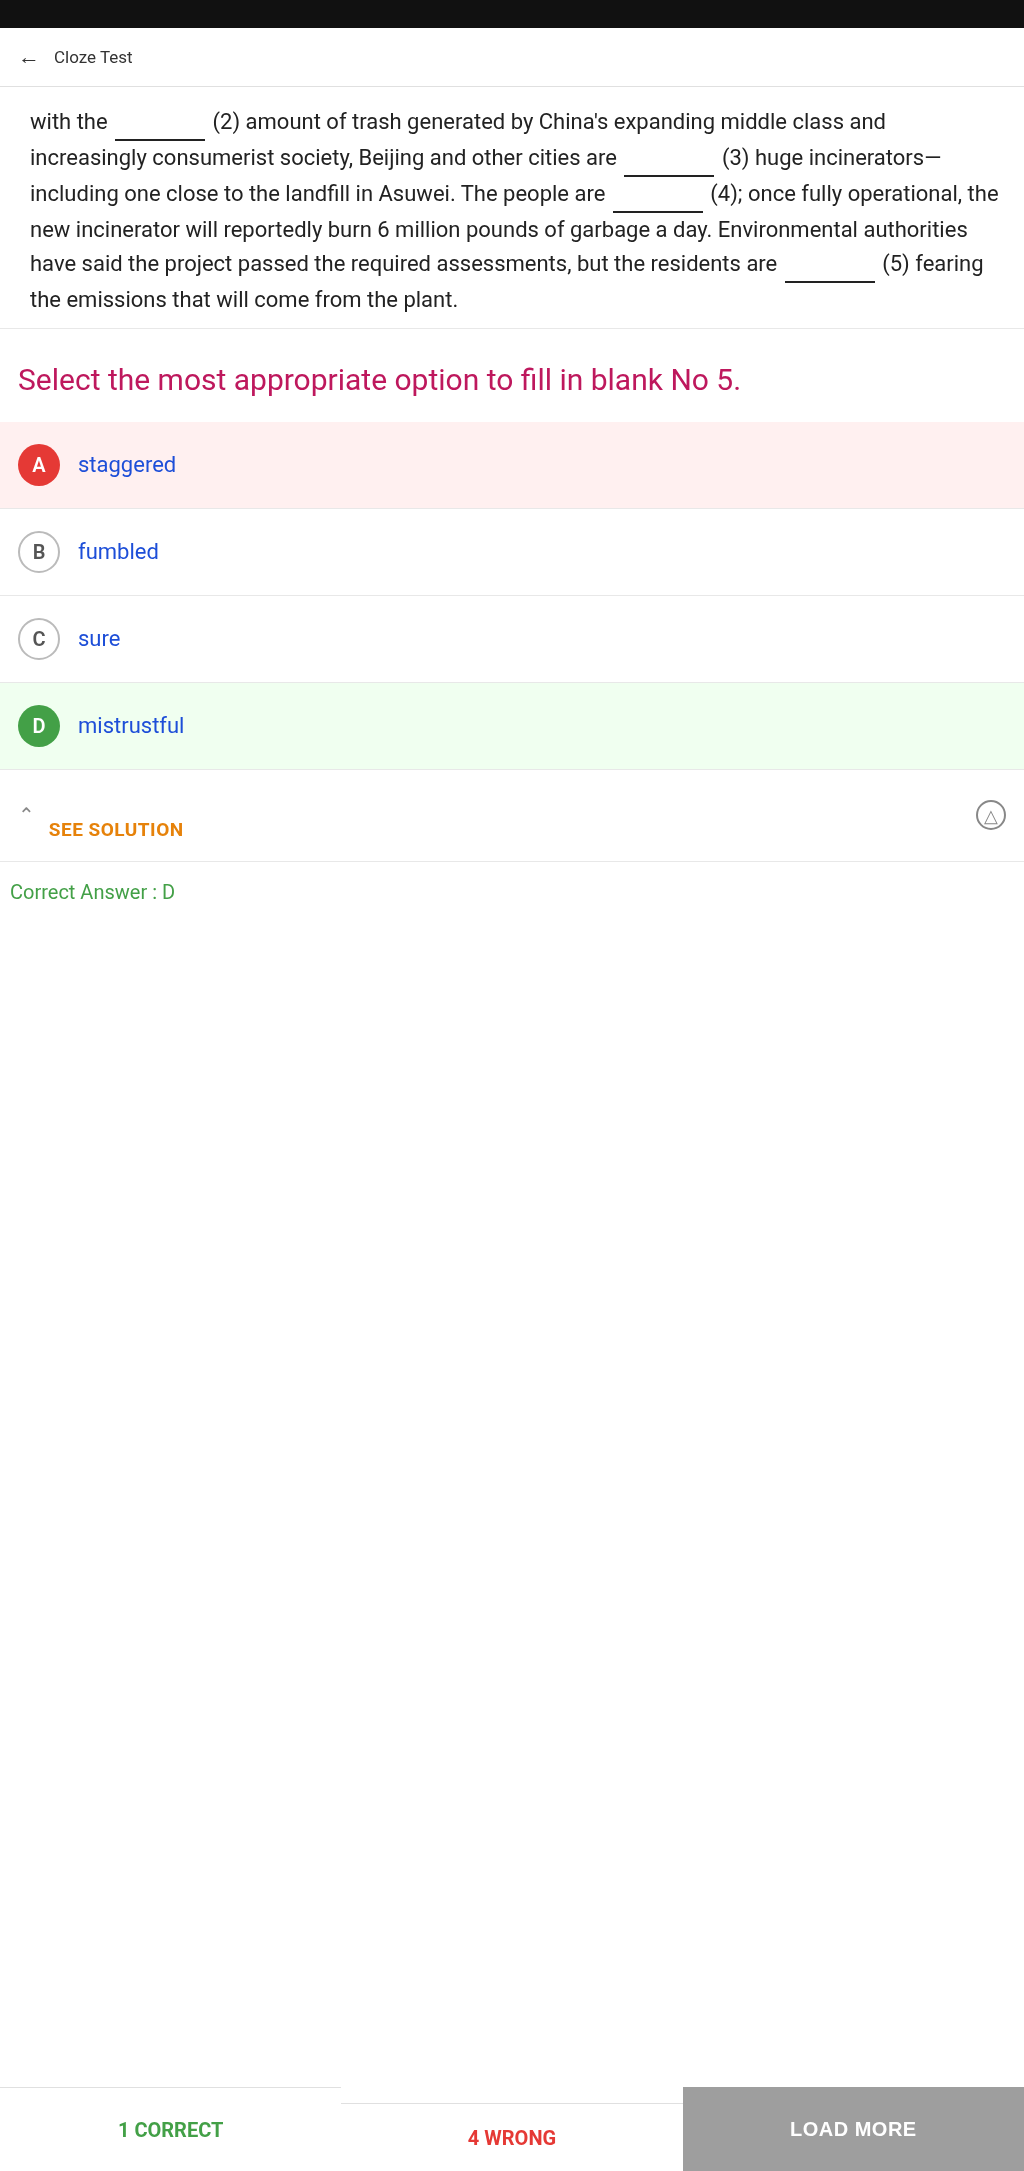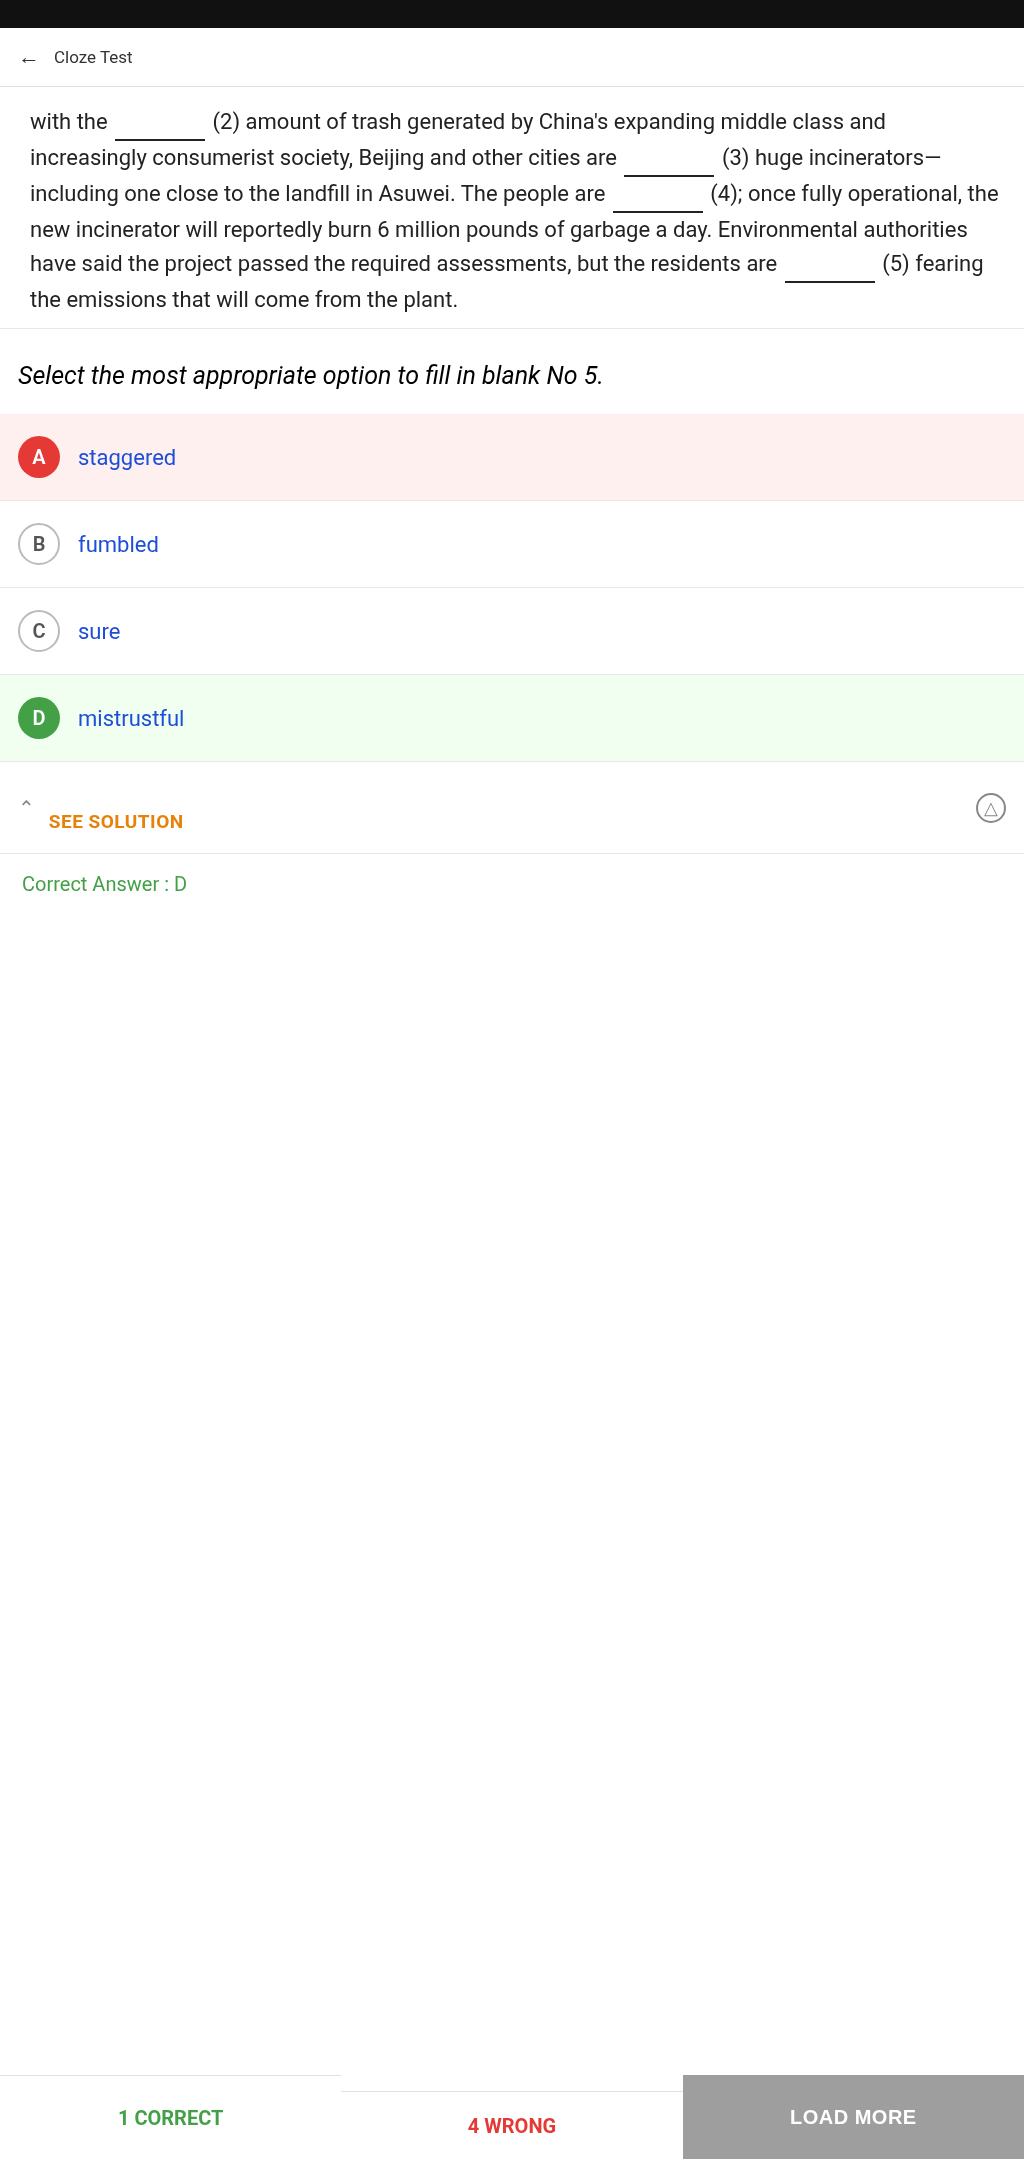--- a/index.html
+++ b/index.html
@@ -59,24 +59,23 @@
       border-bottom: 2px solid #222;
       min-width: 90px;
       margin: 0 2px;
     }
 
     .question-container {
       padding: 28px 18px 16px 18px;
     }
 
     .question-text {
-      font-size: 25px;
-      color: #000000;
+      font-size: 30px;
+      color: #be185d;
       line-height: 1.5;
-      font-style: italic;
     }
 
     .options-container {
       margin-top: 4px;
     }
 
     .option-row {
       display: flex;
       align-items: center;
       padding: 22px 18px;
@@ -160,32 +159,32 @@
       border: 2px solid #888;
       border-radius: 50%;
       display: flex;
       align-items: center;
       justify-content: center;
       font-size: 18px;
       color: #888;
     }
 
     .correct-answer-row {
-      padding: 18px 18px 12px 22px;
+      padding: 18px 18px 12px 10px;
     }
 
     .correct-answer-text {
       font-size: 20px;
       color: #43a047;
       font-weight: 400;
     }
 
     .bottom-bar {
       position: fixed;
-      bottom: 12px;
+      bottom: 0;
       left: 0;
       width: 1024px;
       display: flex;
       height: 84px;
     }
 
     .bottom-stat {
       flex: 1;
       display: flex;
       align-items: center;

